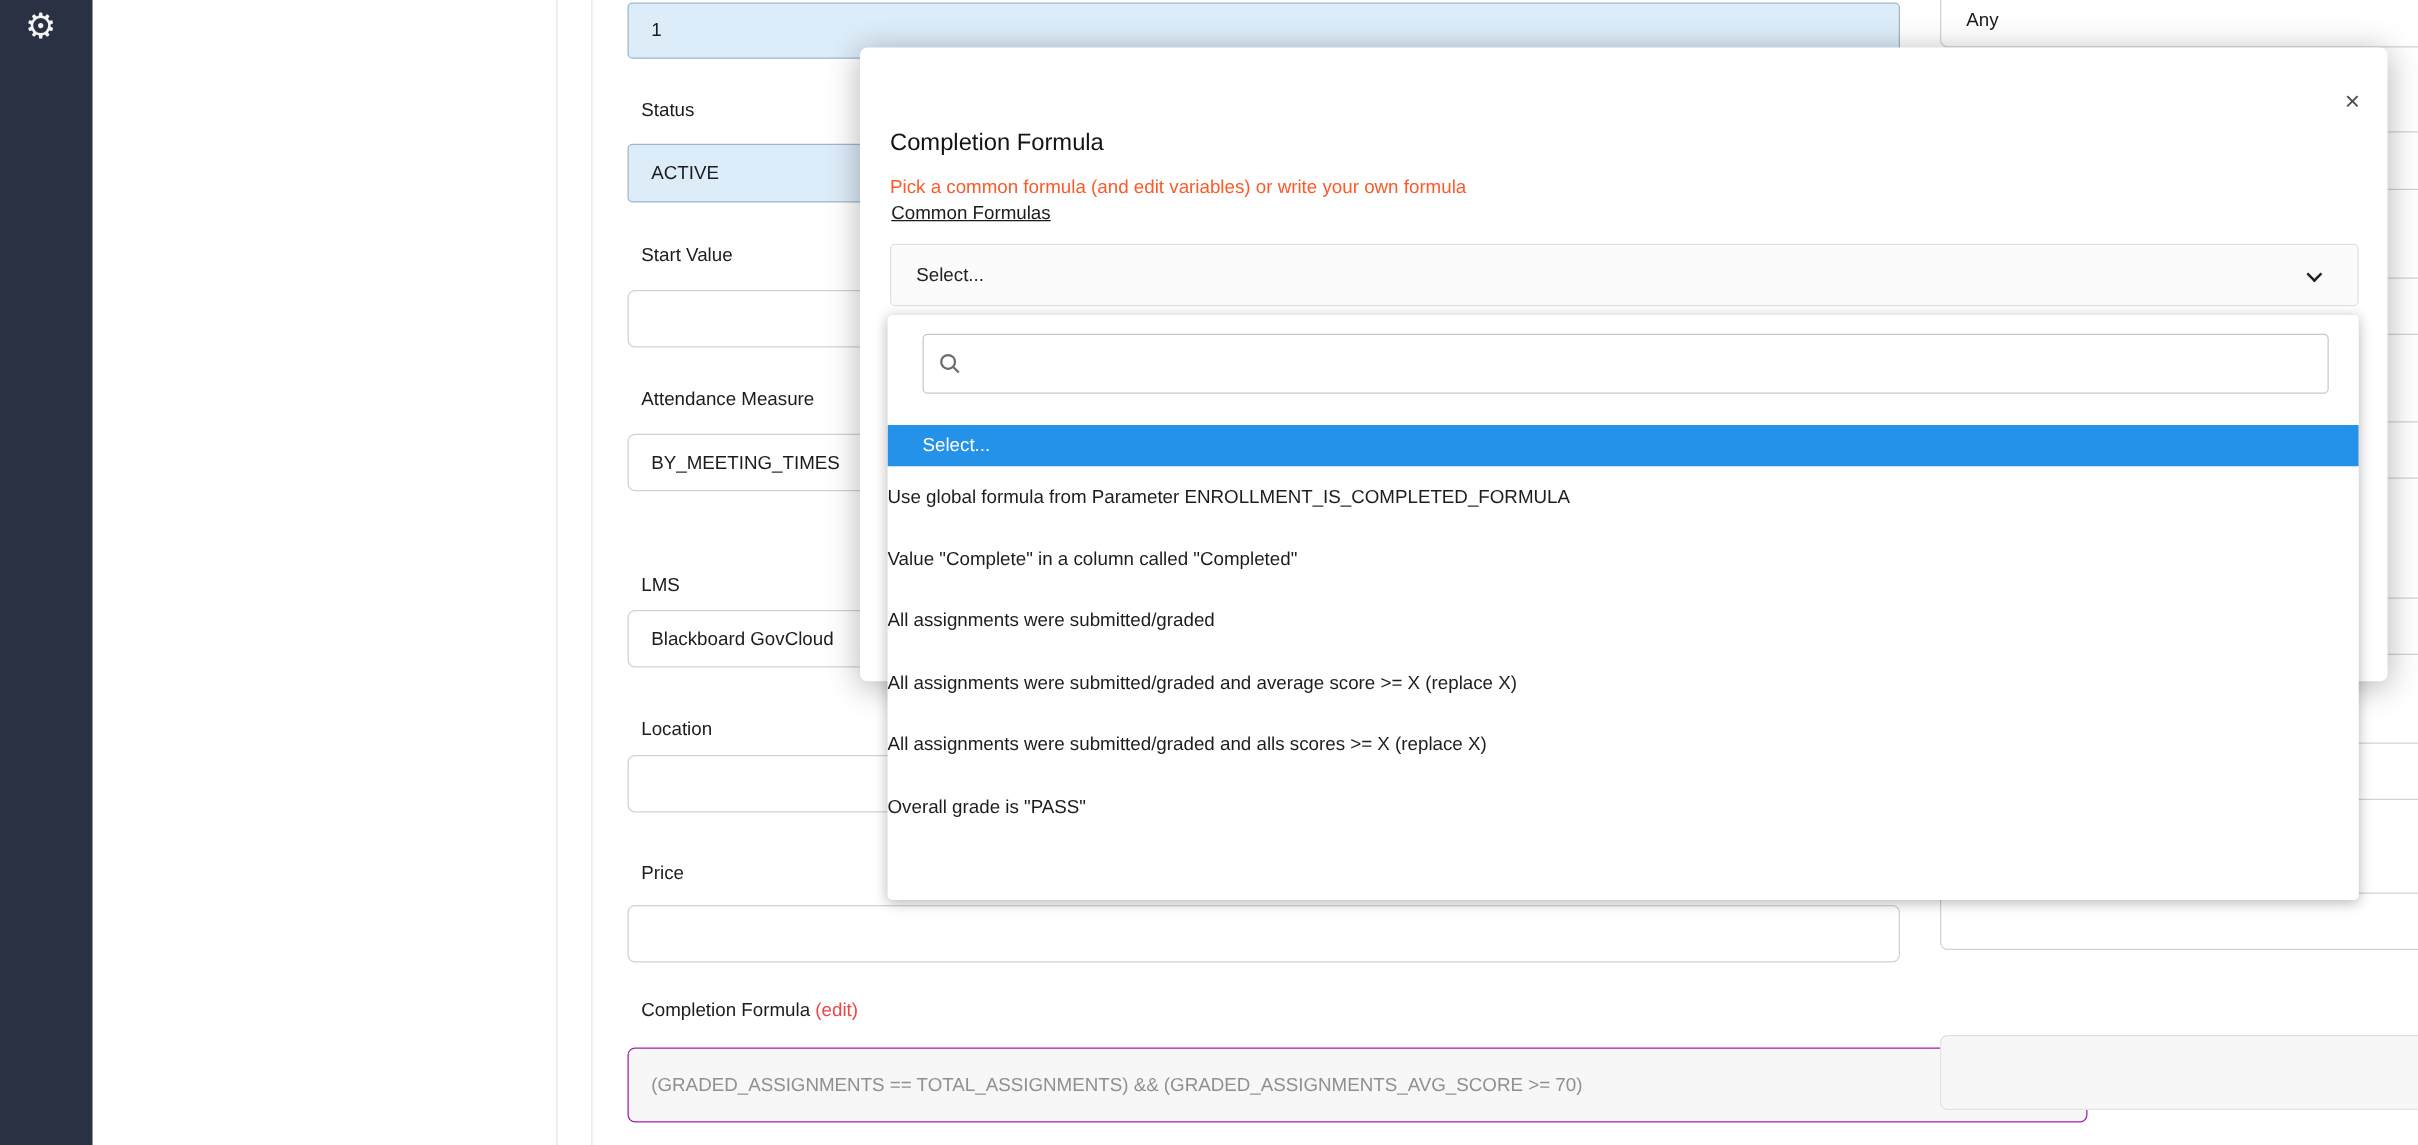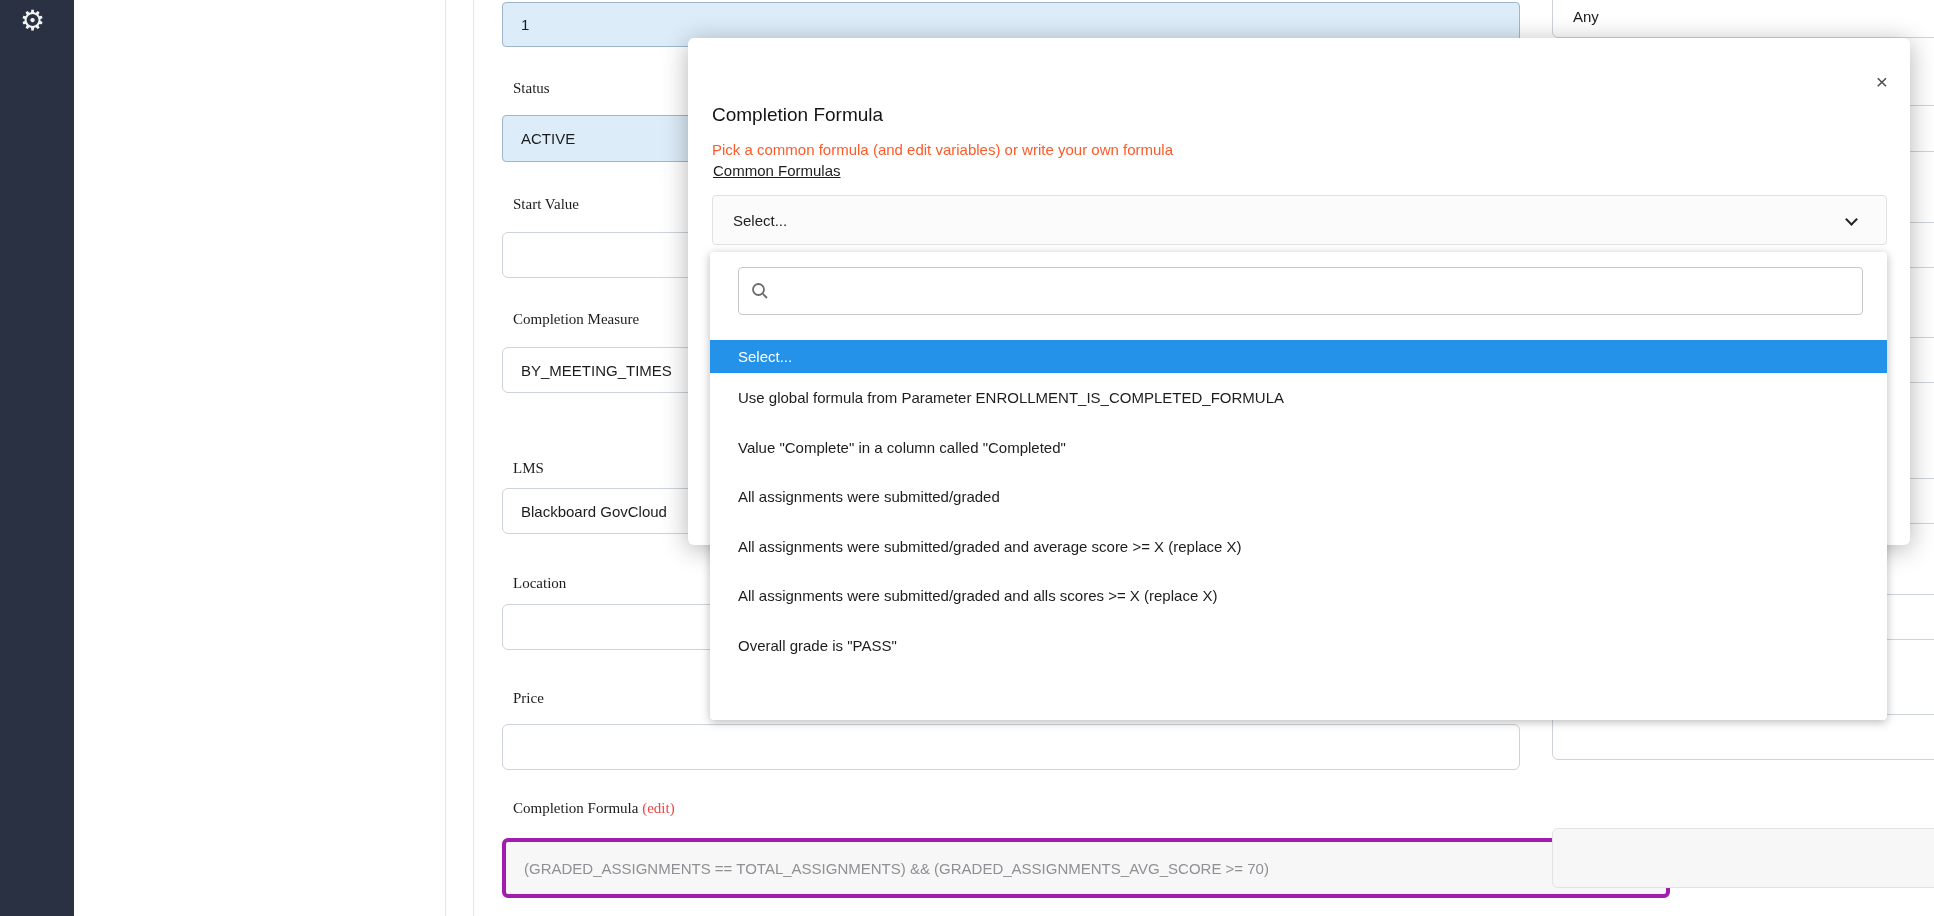--- a/index.html
+++ b/index.html
@@ -8,26 +8,26 @@
   .abs { position:absolute; }
 
   
   #sidebar { left:0; top:0; width:74px; height:916px; background:#2a3142; z-index:5; }
   #gear { left:20px; top:4px; font-size:28px; color:#f2f4f6; cursor:pointer; }
 
   
   .vline { top:0; width:1px; height:916px; background:#e4e6ea; }
 
   
-  .label { left:513px; font-size:15px; color:#1c1c1e;font-family:Liberation Serif, serif; }
+  .label { left:513px; font-size:15px; color:#1c1c1e; }
   .input { left:502px; width:1018px; height:46px; background:#fff; border:1px solid #cdd3d8;
            border-radius:6px; display:flex; align-items:center; padding:0 18px; font-size:15px; }
   .input.focus { background:#dcecf8; border-color:#9fb6ca; border-radius:4px; }
   .formula-box { left:502px; top:838px; width:1168px; height:60px; background:#f7f7f8;
-                 border:4px solid #a21caf; border-radius:6px; display:flex; align-items:center;
+                 border:1px solid #a21caf; border-radius:6px; display:flex; align-items:center;
                  padding:0 18px; font-size:15px; color:#8f9093; }
   .editlink { color:#ef4444; cursor:pointer; }
 
   
   .rinput { left:1552px; width:560px; height:46px; background:#fff; border:1px solid #cdd3d8;
             border-radius:6px; display:flex; align-items:center; padding:0 20px; font-size:15px; }
   .rformula { left:1552px; top:828px; width:560px; height:60px; background:#f7f7f8;
               border:1px solid #e2e2e4; border-radius:6px; }
 
   
@@ -47,42 +47,42 @@
   #dropdown { left:710px; top:252px; width:1177px; height:468px; background:#fff; border-radius:4px;
               box-shadow:0 2px 10px rgba(0,0,0,.28); z-index:20; overflow:hidden; }
   #dd-search { position:absolute; left:28px; top:15px; width:1125px; height:48px;
                border:1px solid #c8c8c8; border-radius:4px; background:#fff;
                display:flex; align-items:center; padding:0 12px; }
   #dd-search input { border:none; outline:none; flex:1; font-size:15px; margin-left:8px;
                      font-family:"Liberation Sans", sans-serif; }
   #opt-list { position:absolute; left:0; right:0; top:88px; }
   .opt-select { height:33px; background:#2592e9; color:#fff; display:flex; align-items:center;
                 padding-left:28px; font-size:15px; cursor:pointer; }
-  .opt { height:49.5px; display:flex; align-items:center; padding-left:28px; font-size:15px;
+  .opt { height:49.5px; display:flex; align-items:center; font-size:15px;
          color:#1d1d1f; cursor:pointer; }
 </style>
 </head>
 <body>
 
 <div id="sidebar" class="abs">
   <div id="gear" class="abs">⚙</div>
 </div>
 
 <div class="abs vline" style="left:445px"></div>
 <div class="abs vline" style="left:473px"></div>
 
 <div class="abs input focus" style="top:2px; height:45px;">1</div>
 
 <div class="abs label" style="top:80px">Status</div>
 <div class="abs input focus" style="top:115px; height:47px;">ACTIVE</div>
 
 <div class="abs label" style="top:196px">Start Value</div>
 <div class="abs input" style="top:232px"></div>
 
-<div class="abs label" style="top:311px">Completion Measure</div>
+<div class="abs label" style="top:311px">Attendance Measure</div>
 <div class="abs input" style="top:347px">BY_MEETING_TIMES</div>
 
 <div class="abs label" style="top:460px">LMS</div>
 <div class="abs input" style="top:488px">Blackboard GovCloud</div>
 
 <div class="abs label" style="top:575px">Location</div>
 <div class="abs input" style="top:604px"></div>
 
 <div class="abs label" style="top:690px">Price</div>
 <div class="abs input" style="top:724px"></div>

